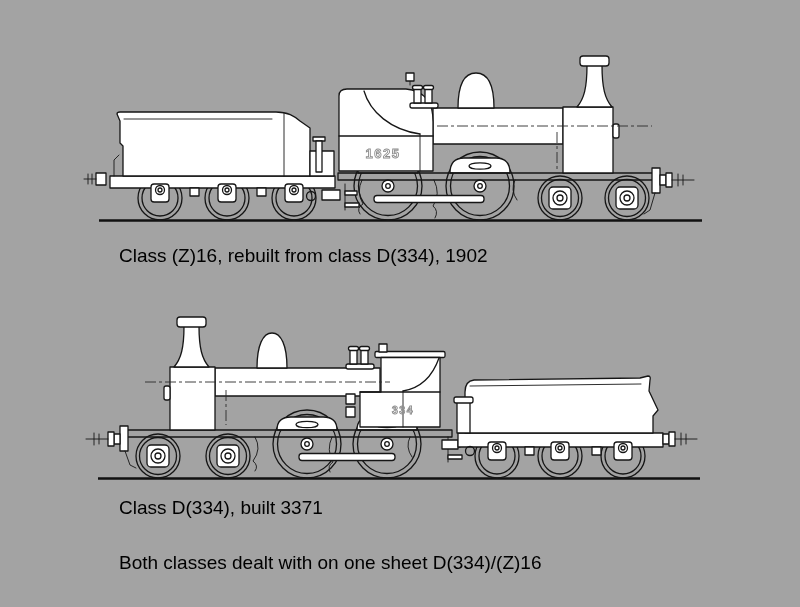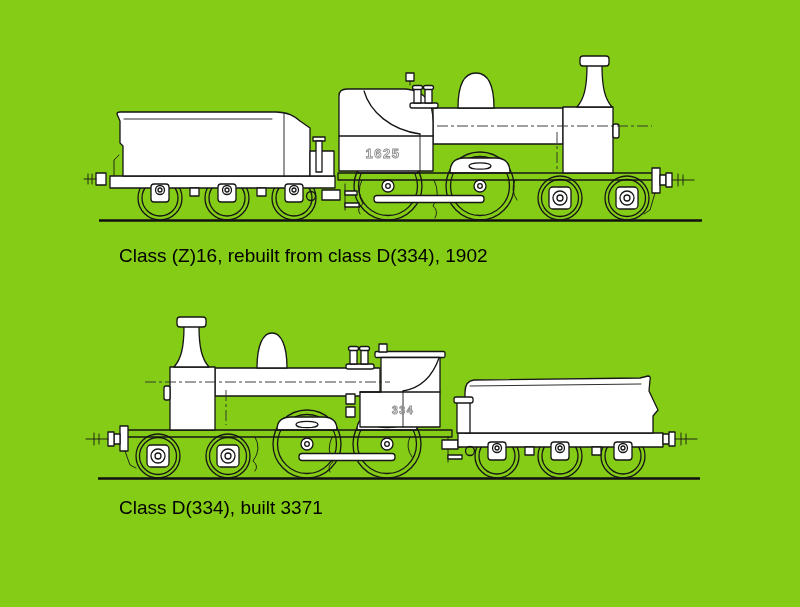--- a/index.html
+++ b/index.html
@@ -1,16 +1,16 @@
 <!DOCTYPE html>
 <html><head>
 <meta charset="utf-8">
 <style>
   html,body{margin:0;padding:0;background:#fff;}
-  .page{position:relative;width:800px;height:607px;background:#84cc16;overflow:hidden;
+  .page{position:relative;width:800px;height:607px;background:#a3a3a3;overflow:hidden;
         font-family:"Liberation Sans",sans-serif;}
   .caption{position:absolute;font-size:19px;color:#000;white-space:nowrap;line-height:1.1;
            letter-spacing:0px;}
   svg{position:absolute;left:0;top:0;}
   .s{fill:none;stroke:#161616;stroke-width:1.3;stroke-linecap:round;stroke-linejoin:round;}
   .w{fill:#ffffff;stroke:#161616;stroke-width:1.3;stroke-linecap:round;stroke-linejoin:round;}
   .t{fill:none;stroke:#161616;stroke-width:0.9;stroke-linecap:round;}
   .d{fill:none;stroke:#2a2a2a;stroke-width:0.9;stroke-dasharray:11 3 3 3;}
   .rail{fill:none;stroke:#111;stroke-width:2.4;}
   .num{font-family:"Liberation Sans",sans-serif;font-weight:bold;fill:none;stroke:#8e8e8e;
@@ -227,14 +227,15 @@
       <rect class="w" x="454" y="397" width="19" height="6" rx="2"></rect>
       <rect class="w" x="663" y="434" width="6" height="10"></rect>
       <rect class="w" x="669" y="432" width="6" height="14"></rect>
       <path class="t" d="M675,439 H697 M681,433 V445 M686,434 V444"></path>
     </g>
   </g>
 </svg>
 
 <div class="caption" style="left:119px;top:246px">Class (Z)16, rebuilt from class D(334), 1902</div>
 <div class="caption" style="left:119px;top:498px">Class D(334), built 3371</div>
+<div class="caption" style="left:119px;top:553px">Both classes dealt with on one sheet D(334)/(Z)16</div>
 
 </div>
 
 </body></html>

